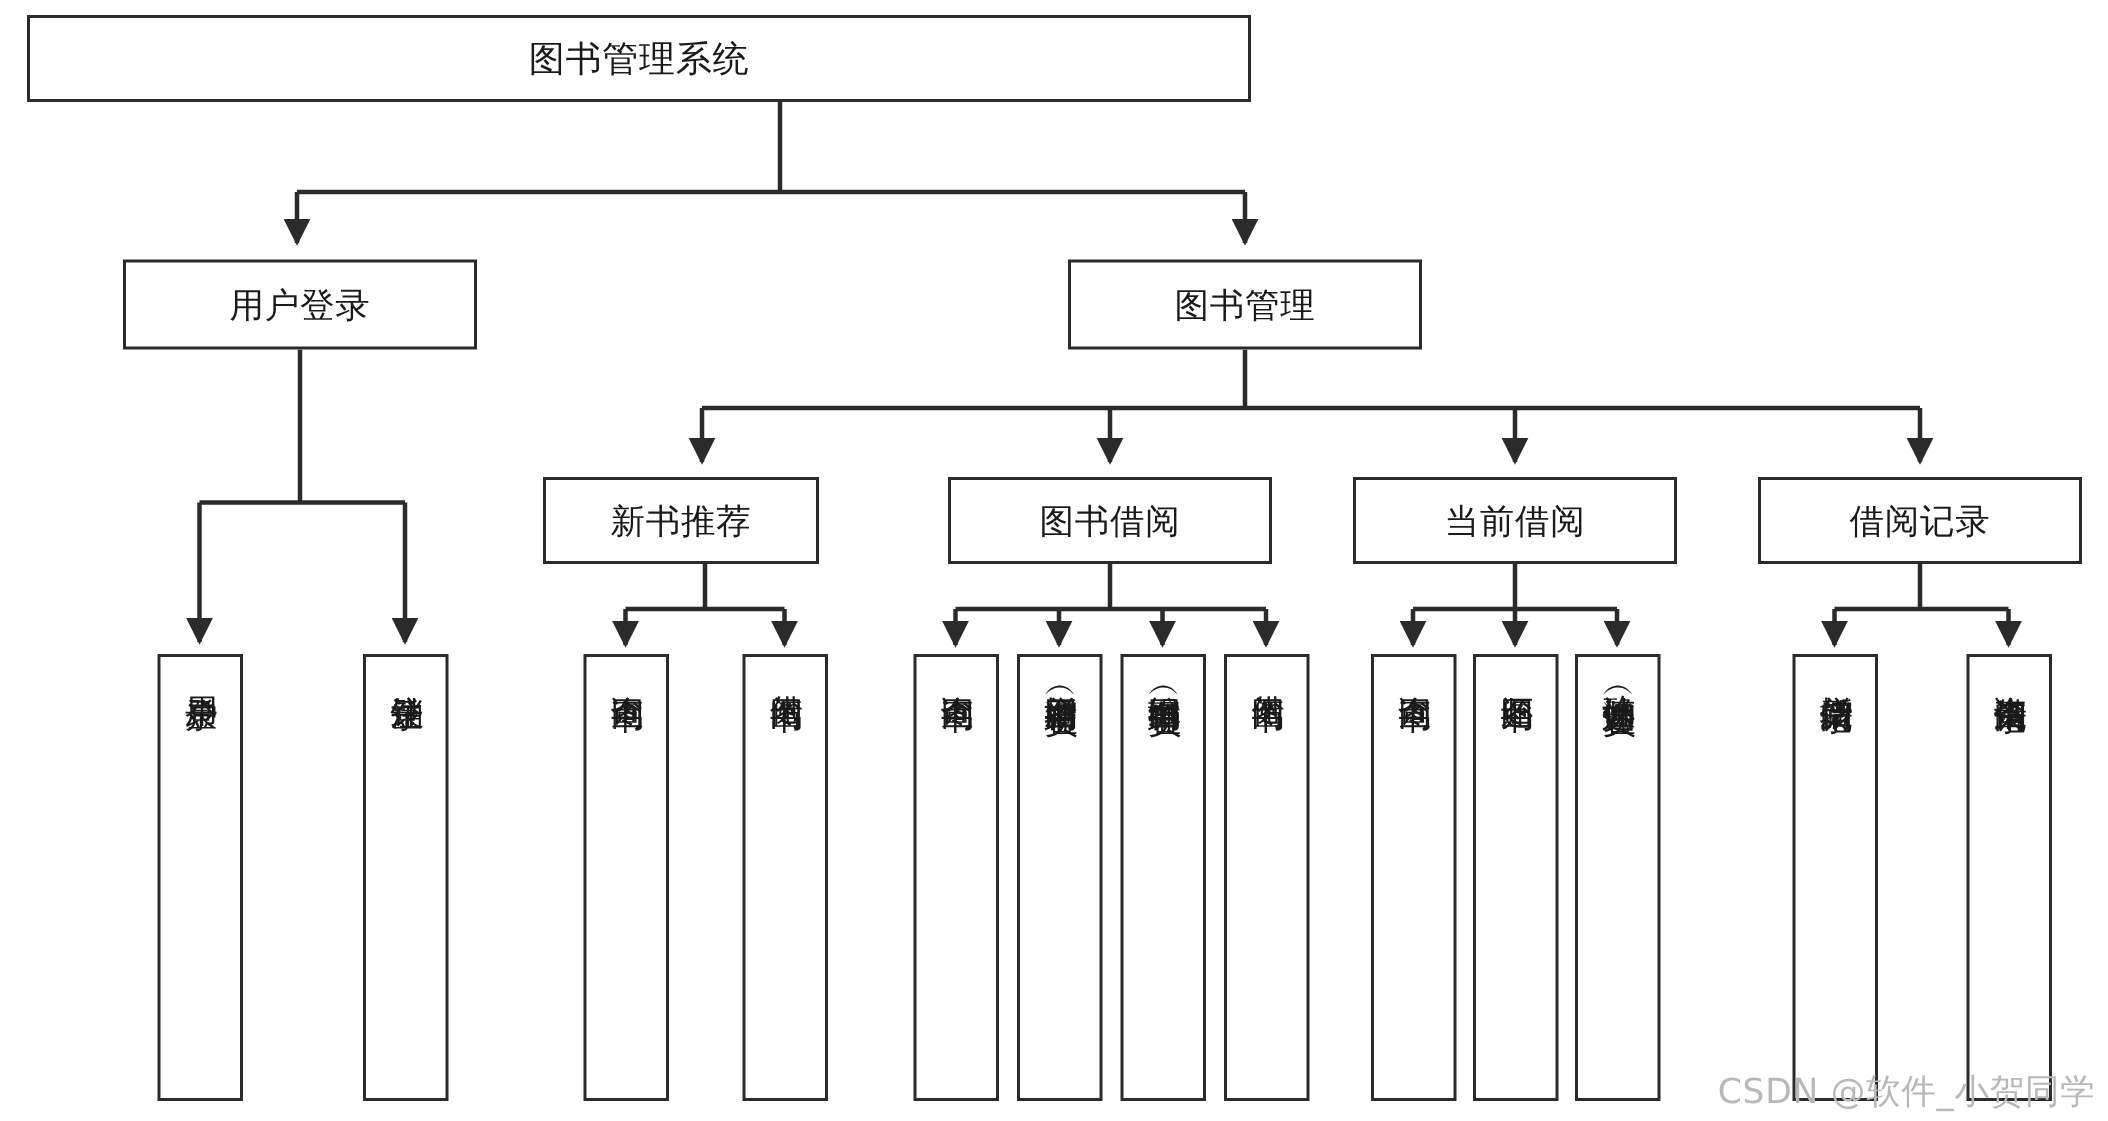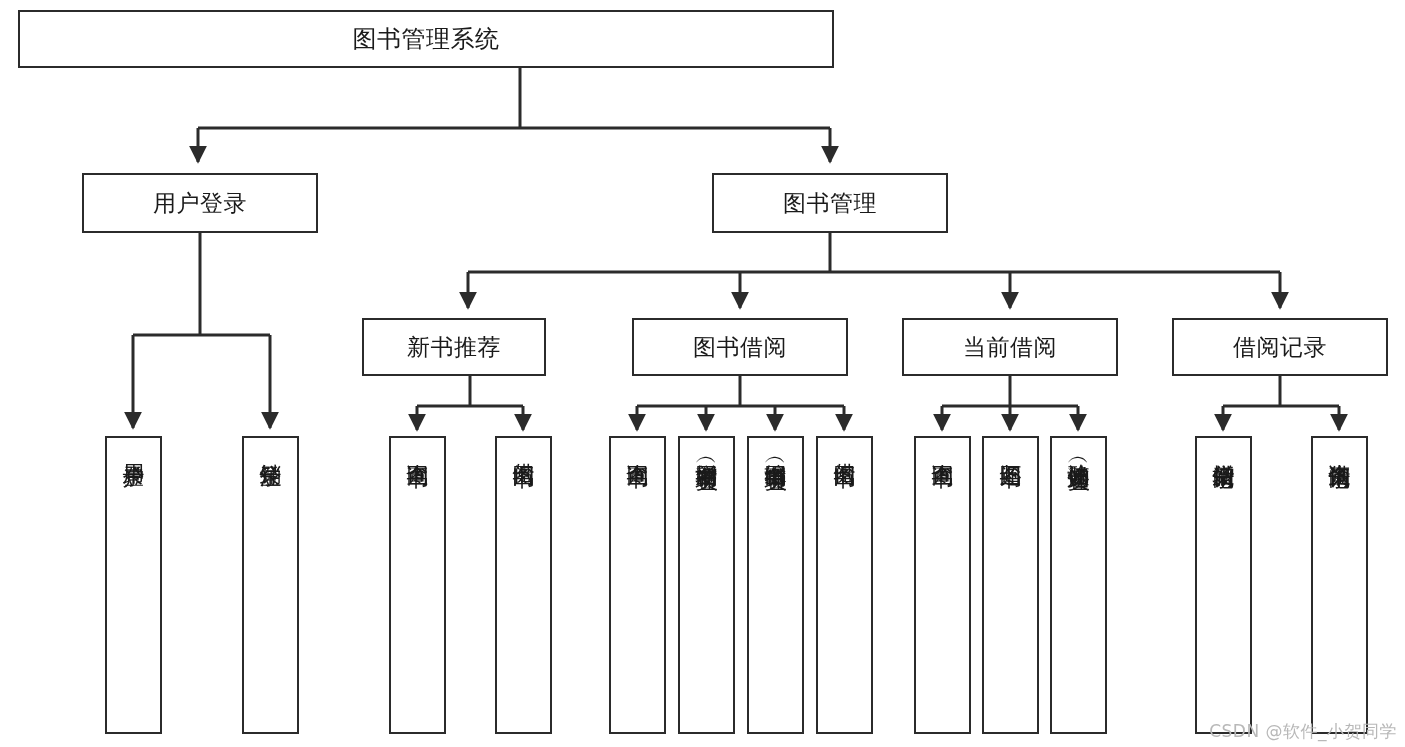--- a/index.html
+++ b/index.html
@@ -52,21 +52,21 @@
     white-space: nowrap;
     text-align: left;
   }
   .node.root {
     font-size: 24px;
   }
   .watermark {
     position: absolute;
     right: 8px;
     bottom: 4px;
-    font-size: 17px;
+    font-size: 23px;
     color: #b8b8b8;
     letter-spacing: 0.5px;
     white-space: nowrap;
   }
 </style>
 </head>
 <body>
 
 <div id="diagram-root">
 

